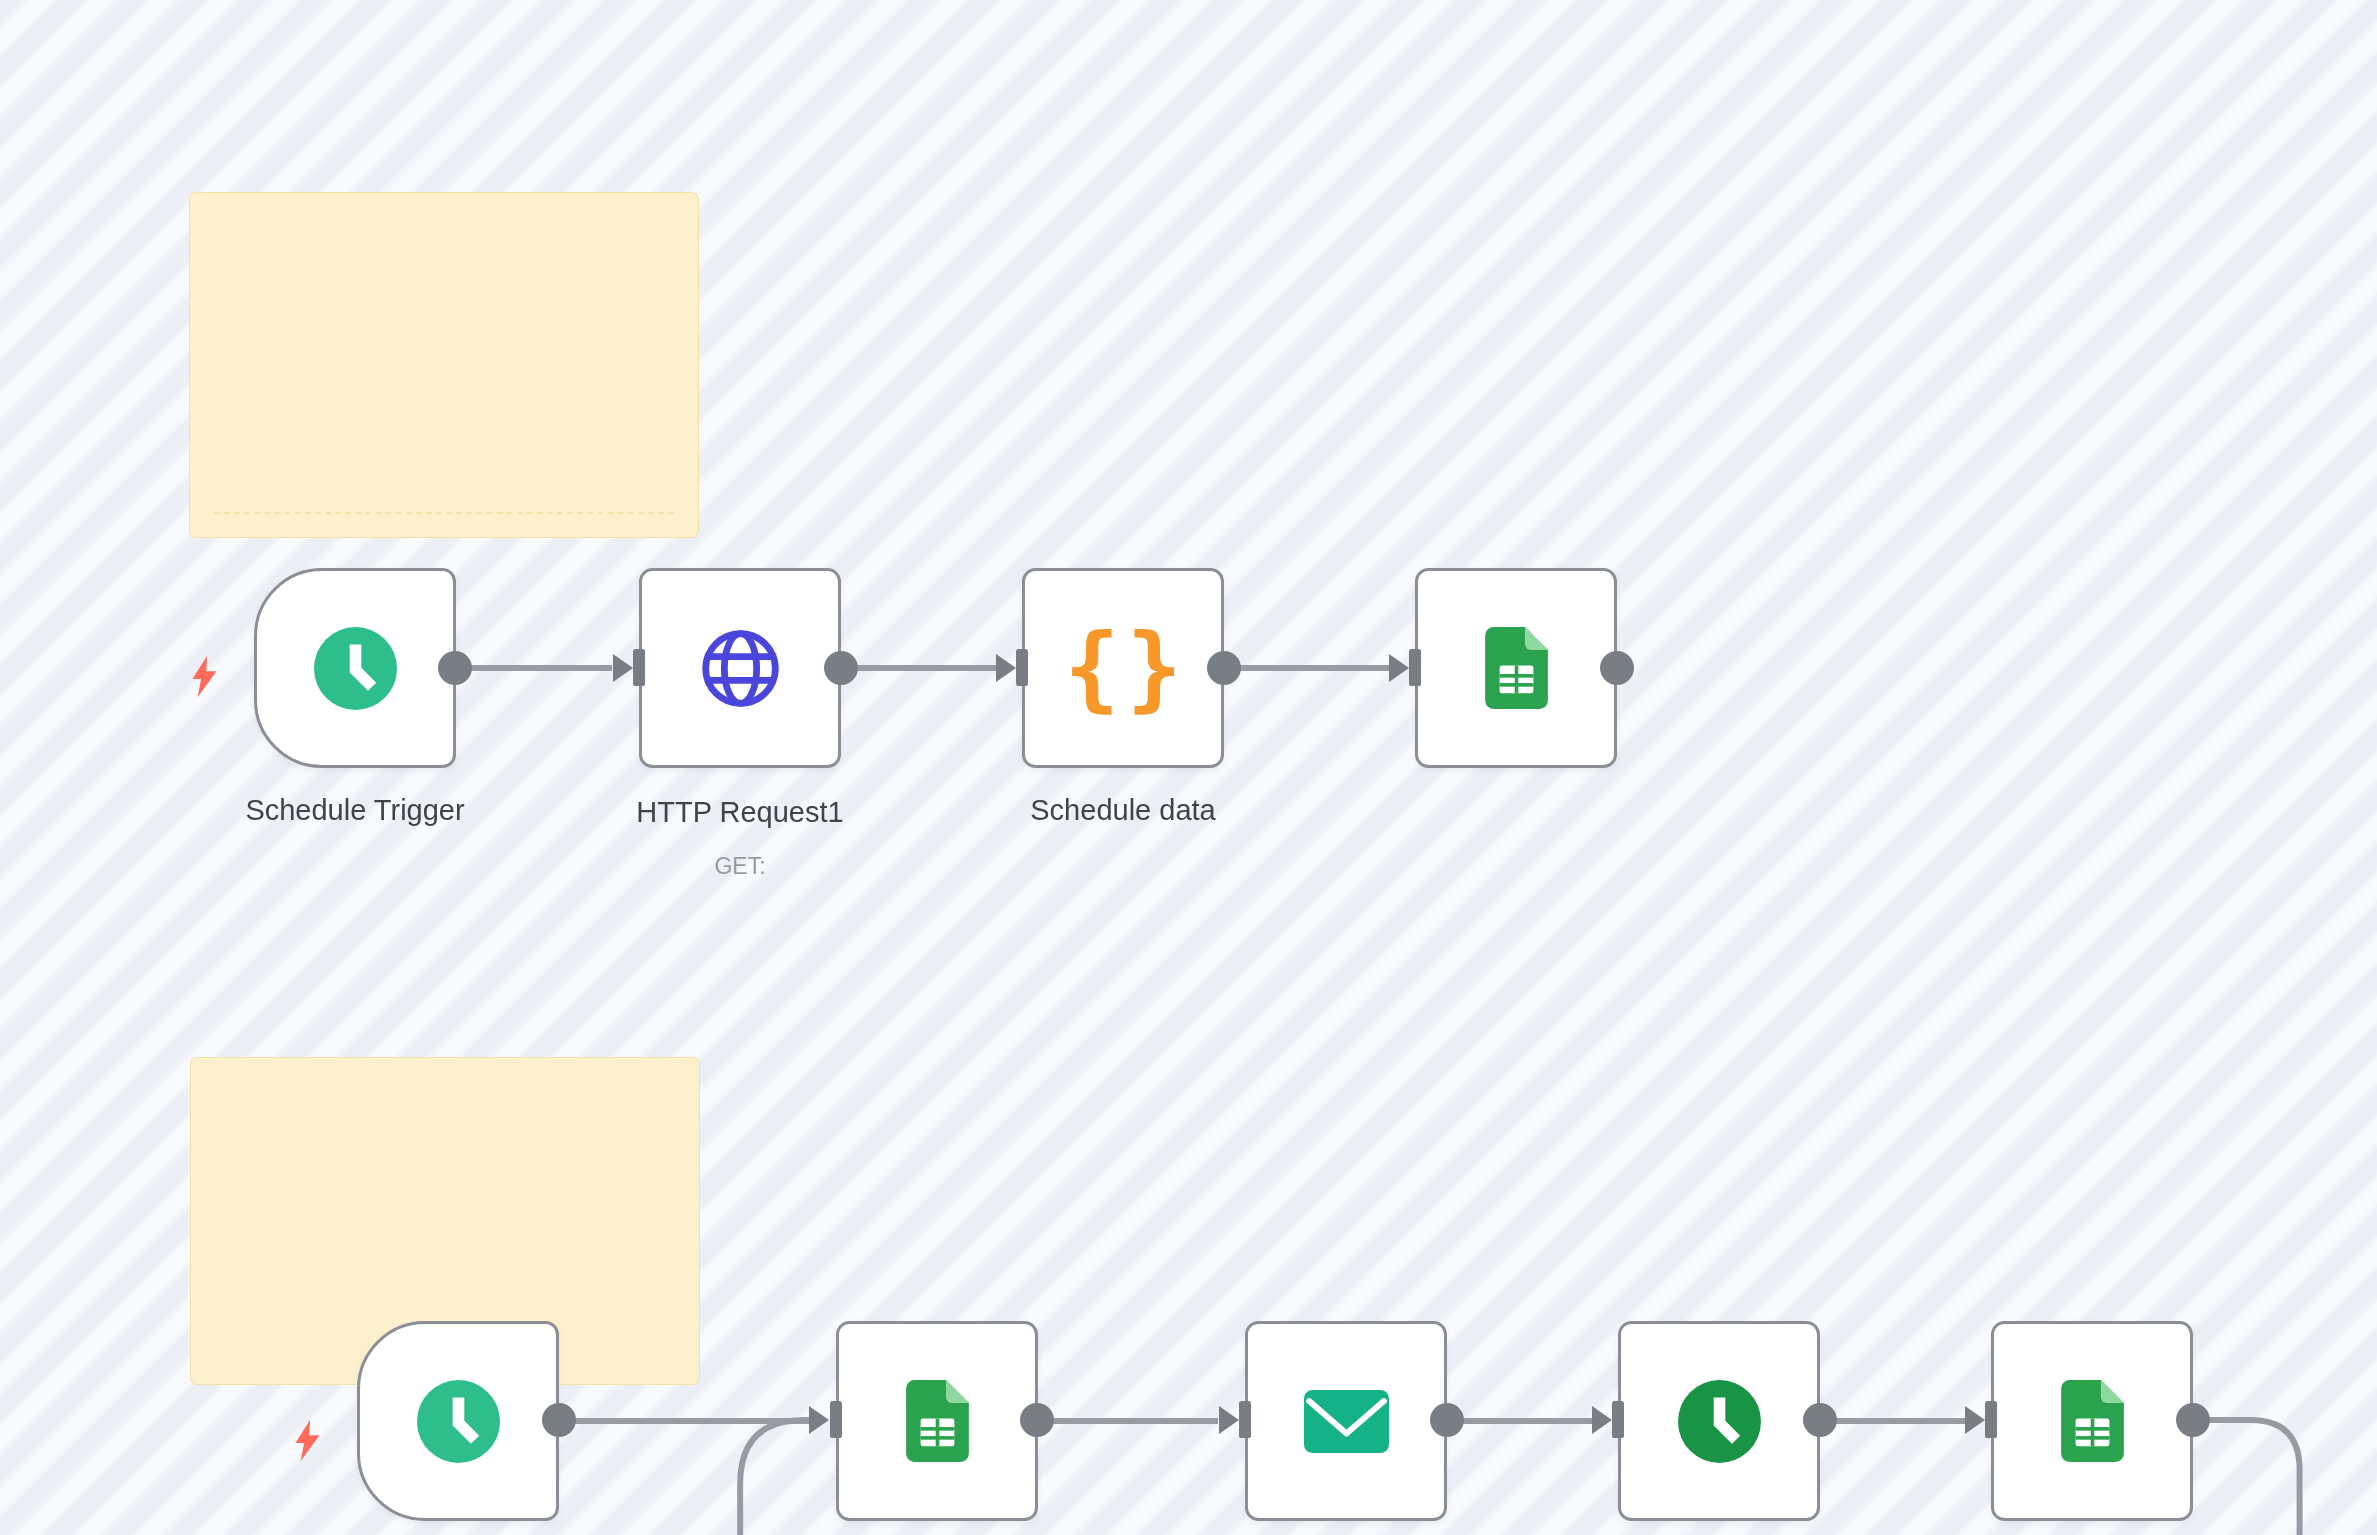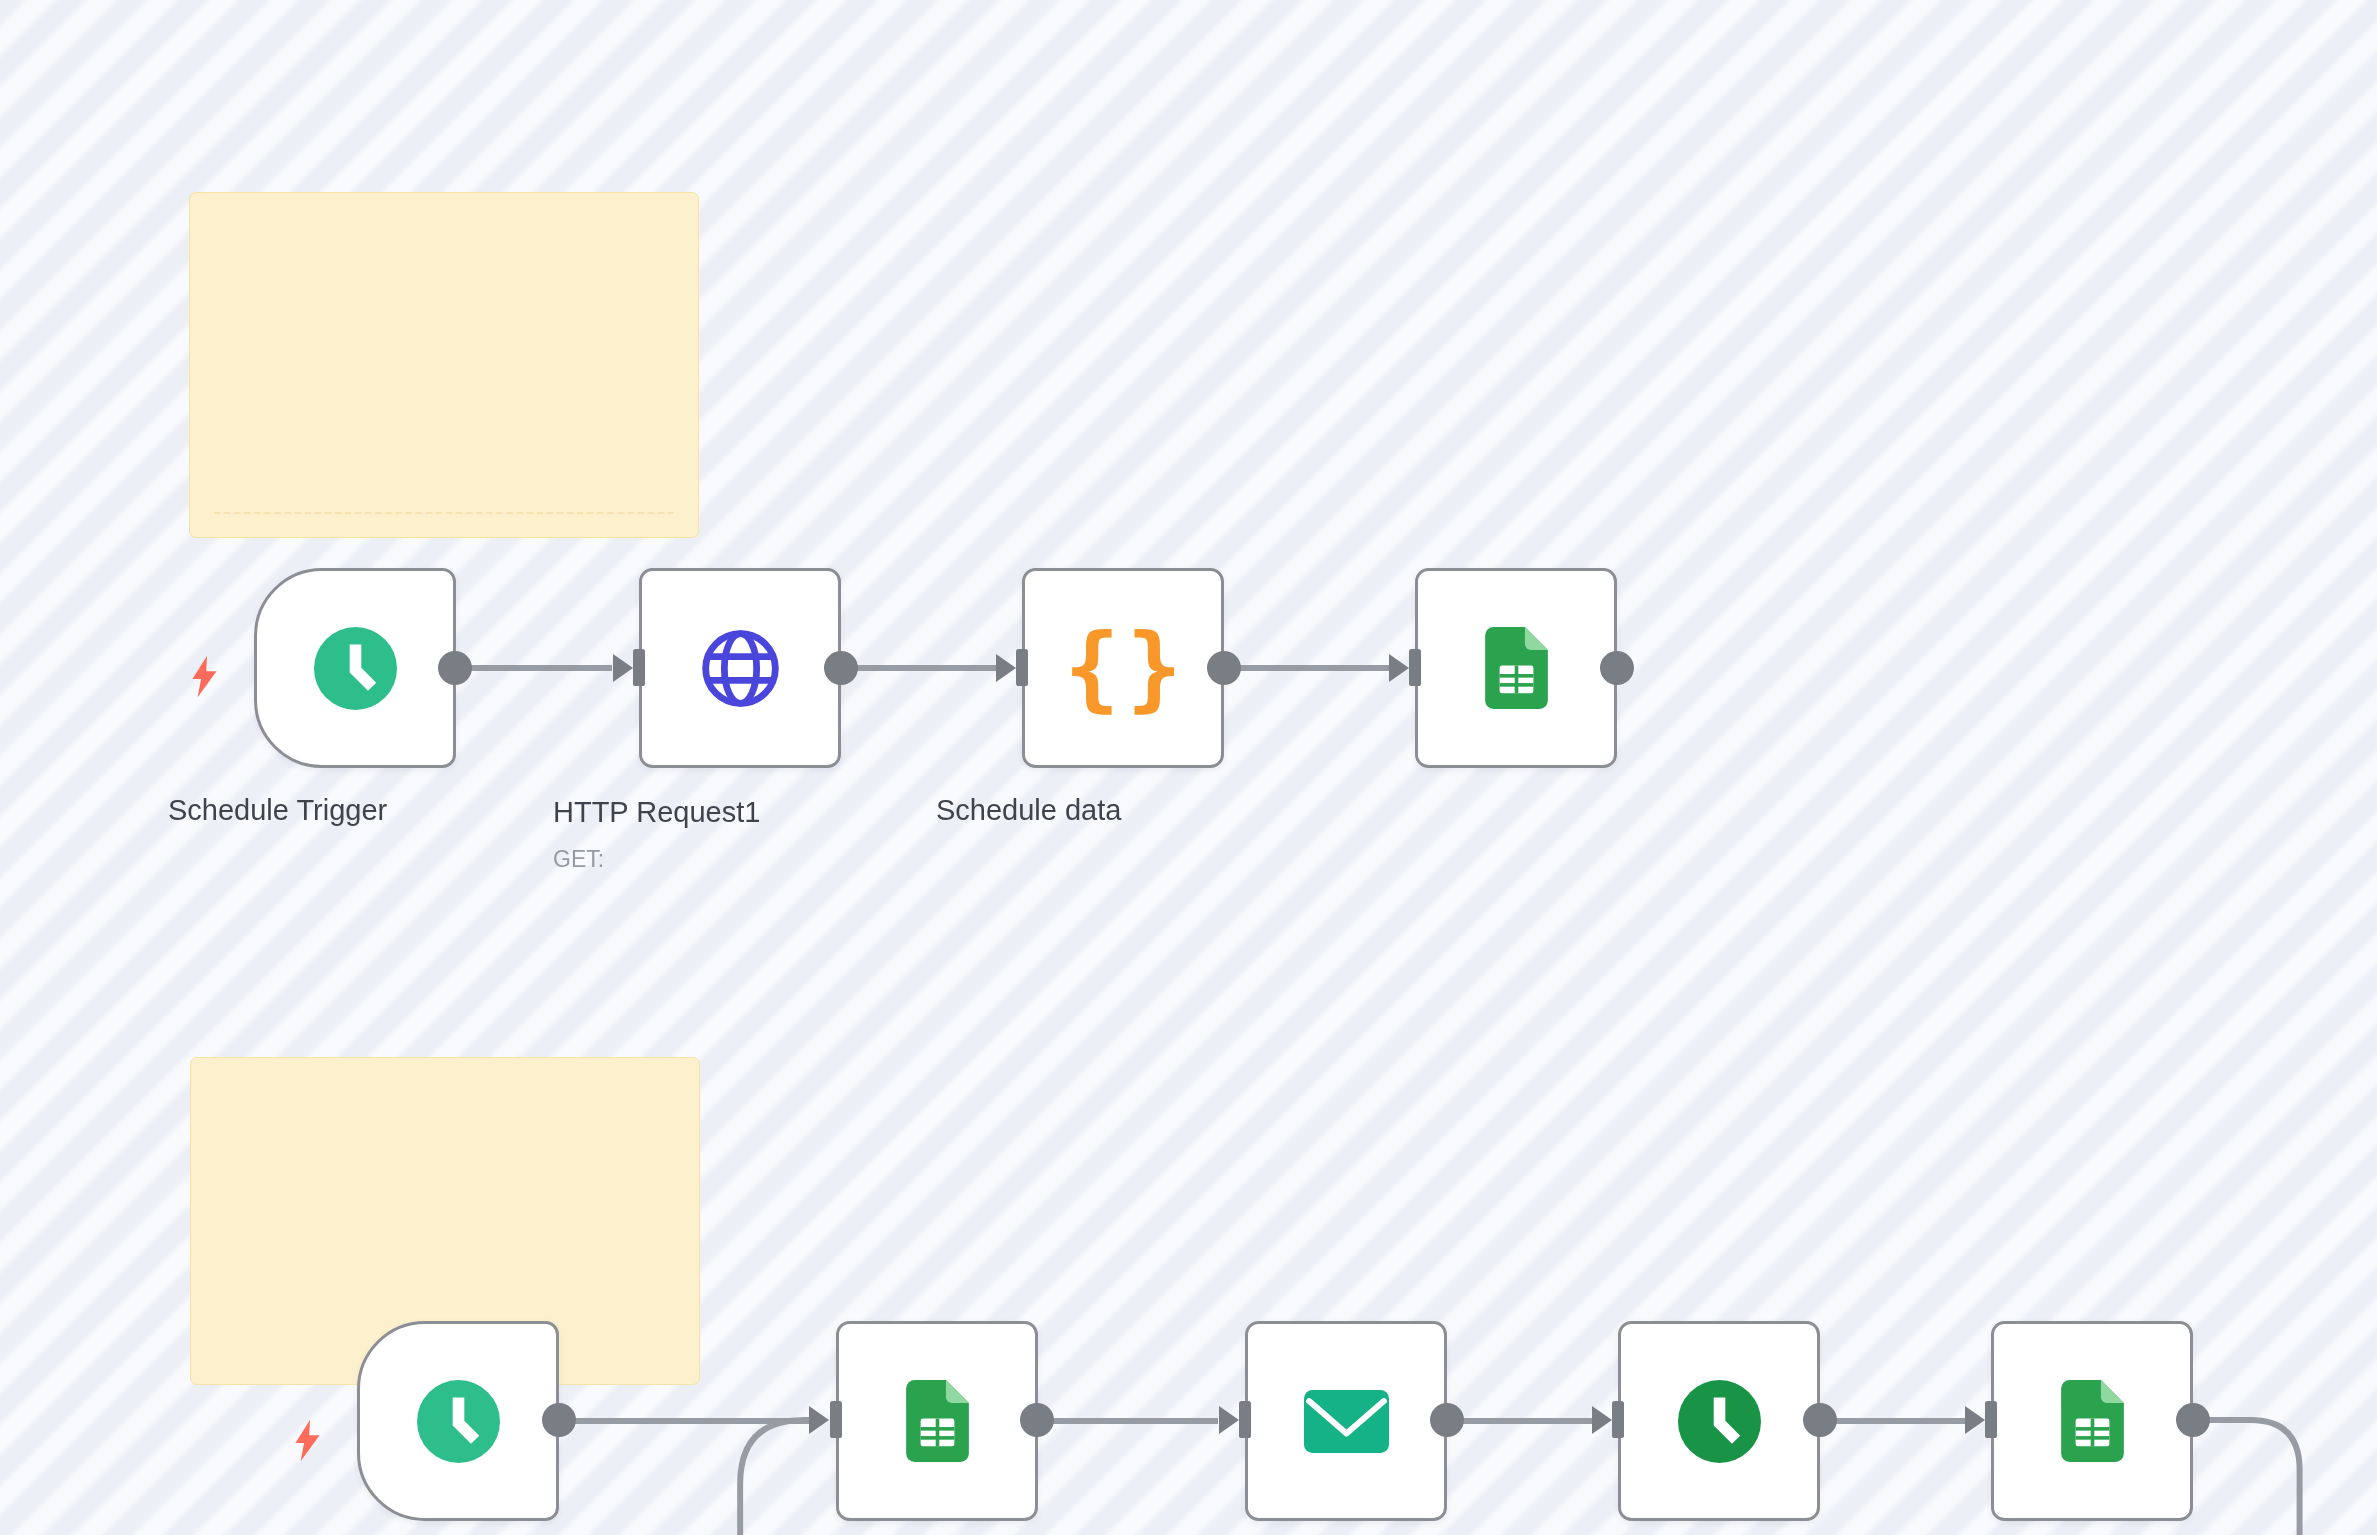--- a/index.html
+++ b/index.html
@@ -41,27 +41,27 @@
   }
   .node.trigger{border-radius:68px 13.6px 13.6px 68px;}
   .braces{
     font-family:"DejaVu Sans Mono", monospace;font-weight:bold;
     font-size:92px;line-height:85px;color:#F8982B;letter-spacing:6.8px;
     transform:translateX(3.4px);
   }
   
   .node-label{
     position:absolute;width:374px;text-align:center;
-    display:flex;flex-direction:column;align-items:flex-start;
+    display:flex;flex-direction:column;align-items:center;
   }
   .node-label .title{
     font-size:29px;line-height:39px;color:#3F434B;font-weight:500;
   }
   .node-label .sub{
-    font-size:23px;line-height:29px;color:#9599A1;font-weight:400;margin-top:13px;
+    font-size:23px;line-height:29px;color:#9599A1;font-weight:400;margin-top:20px;
   }
   .node-label .sub:empty{display:none;}
   .bolt{position:absolute;}
 </style>
 </head>
 <body>
 
 <div class="canvas">
 
   <div class="sticky" style="left:189px;top:192px;width:510px;height:346px;">

